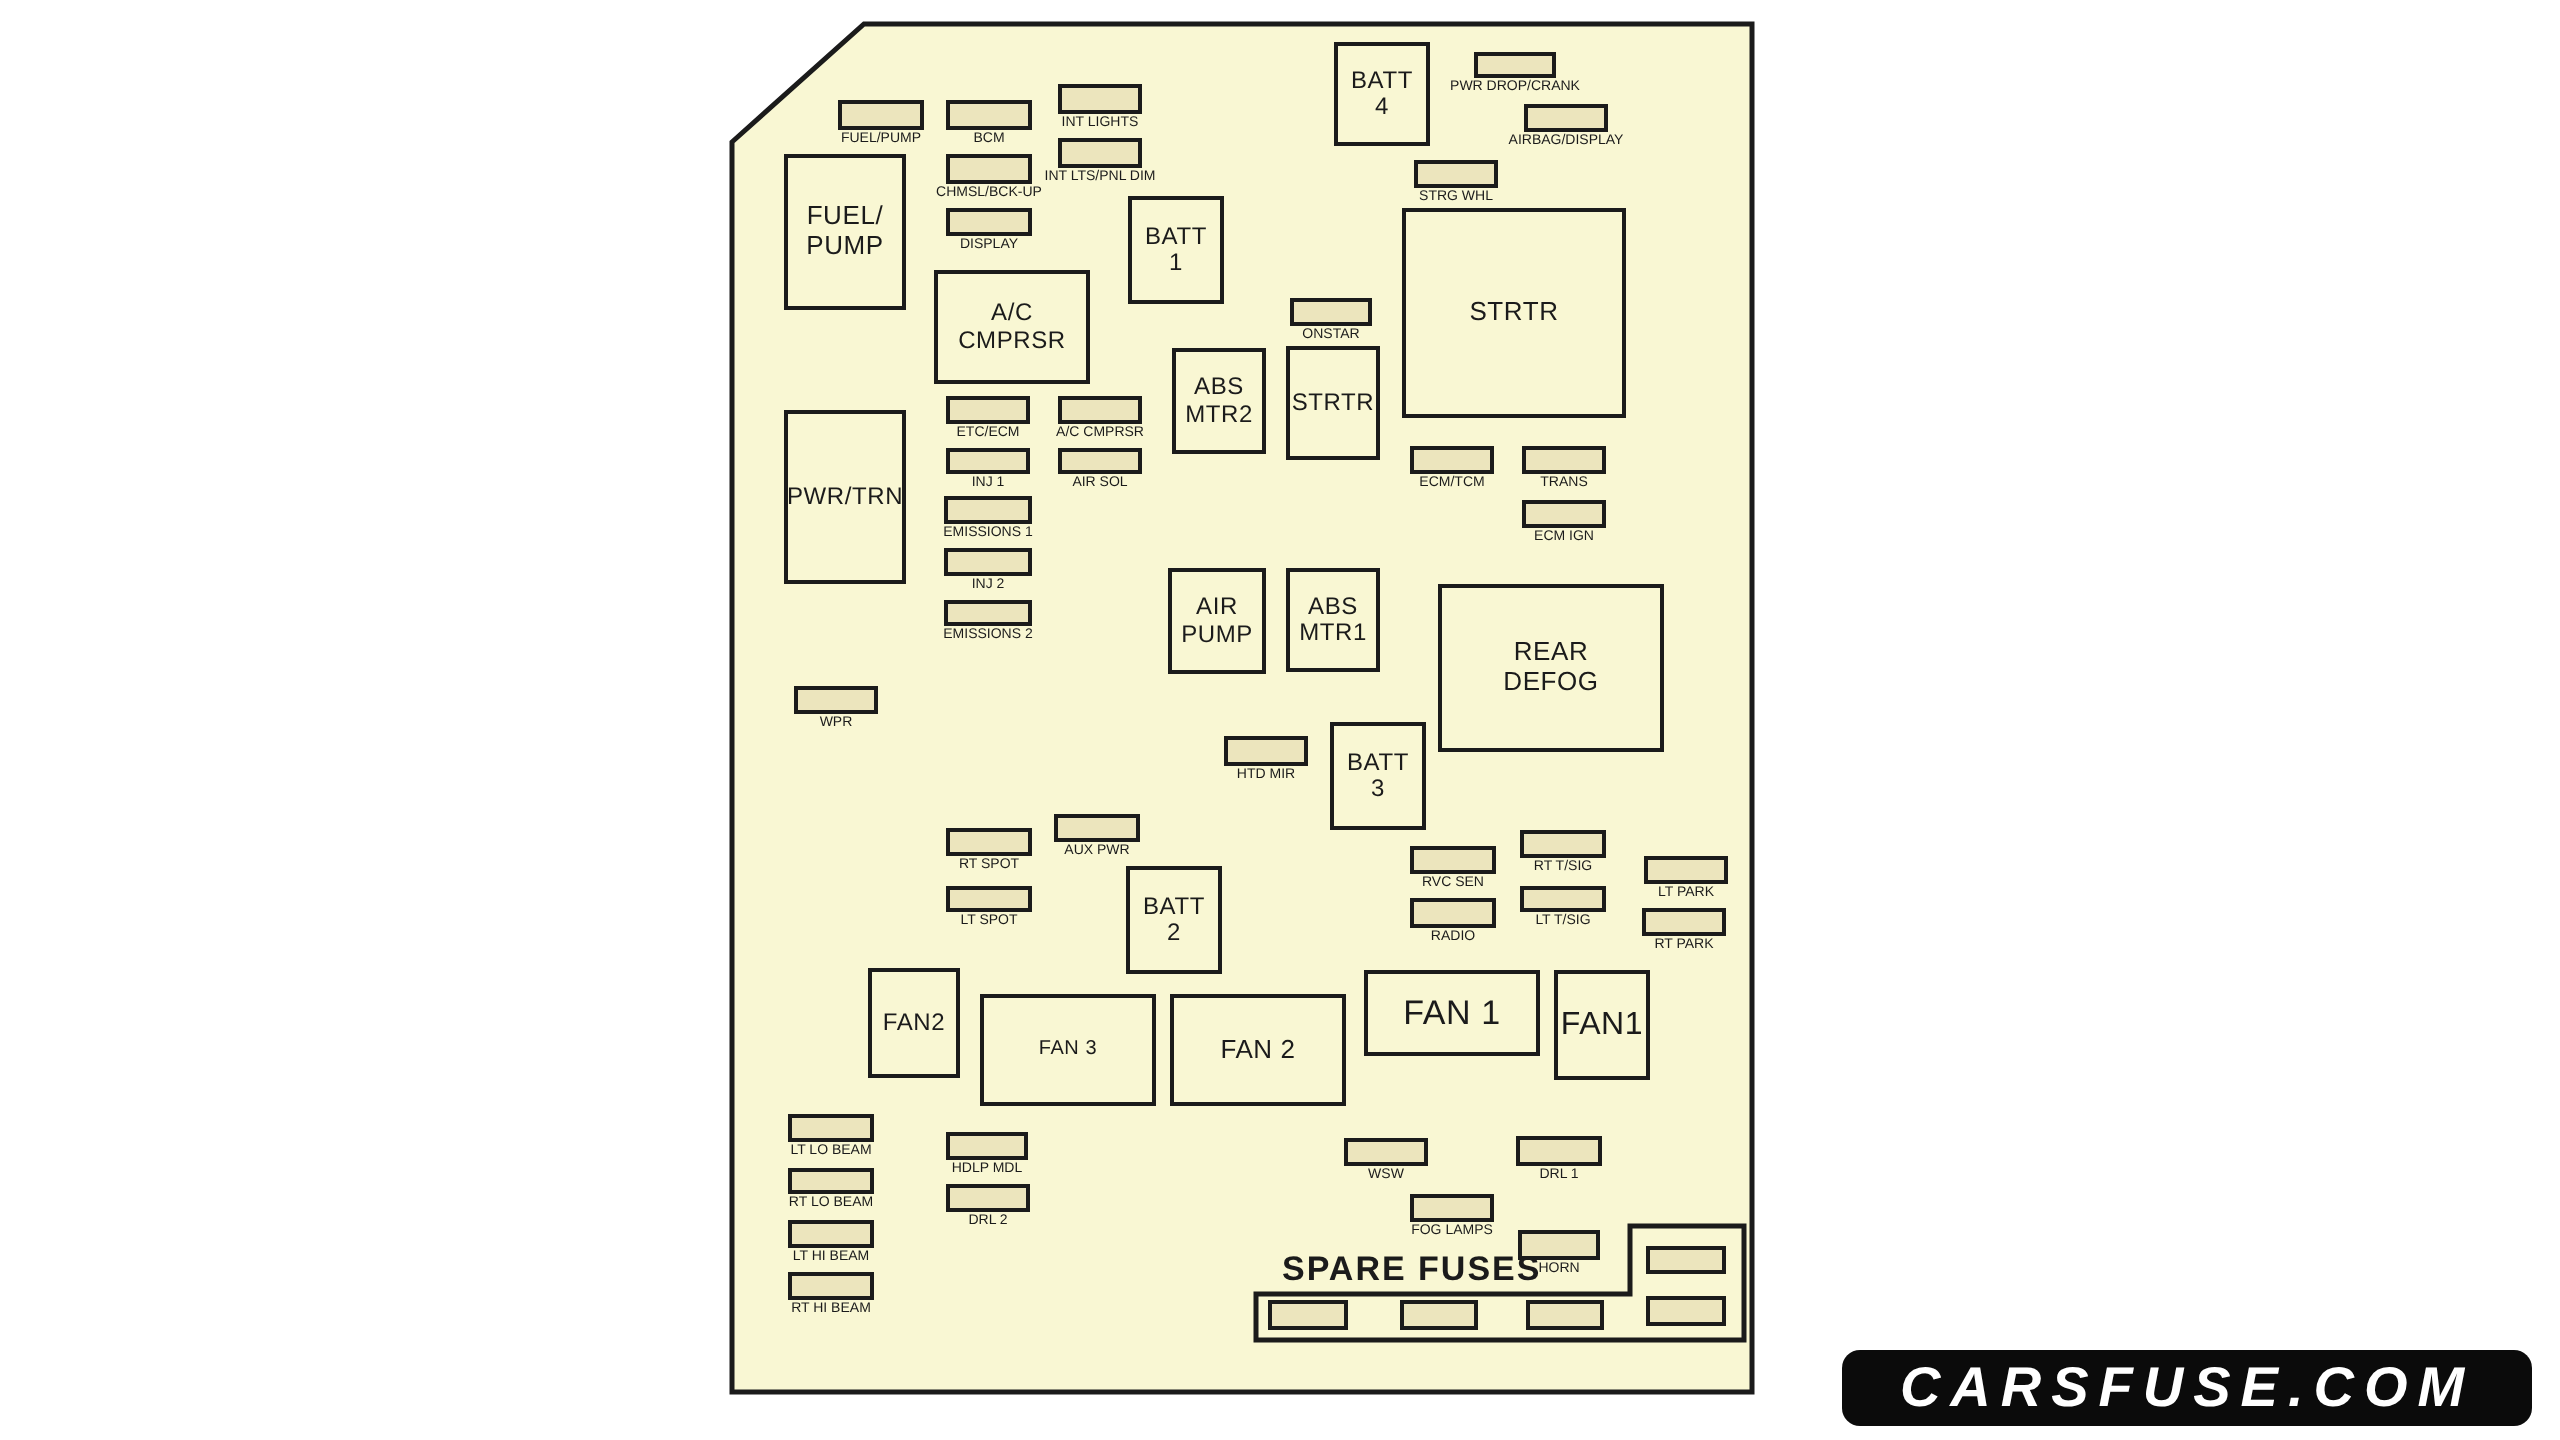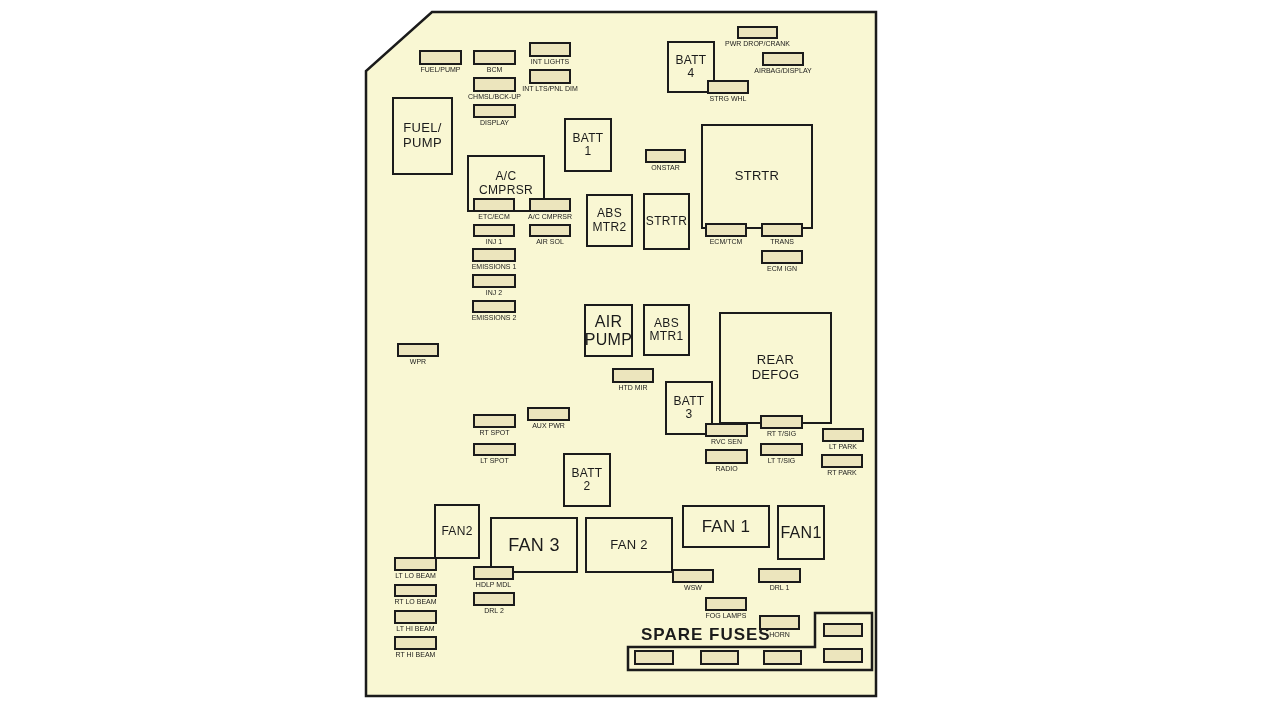--- a/index.html
+++ b/index.html
@@ -10,21 +10,20 @@
   .page{position:absolute;left:0;top:0;width:1280px;height:720px;}
   .outline-svg{position:absolute;left:0;top:0;}
   .panel{fill:#f9f7d3;stroke:#1b1b1b;stroke-width:2.5;}
   .spare-outline{fill:none;stroke:#1b1b1b;stroke-width:2.5;}
   #elements{position:absolute;left:0;top:0;width:1280px;height:720px;}
   .bigbox{
     position:absolute;box-sizing:border-box;border:2px solid #1b1b1b;
     display:flex;align-items:center;justify-content:center;text-align:center;
     white-space:pre-line;line-height:1.12;letter-spacing:.3px;color:#1b1b1b;
     background:transparent;
-    margin-top:20px;
   }
   .fuse-unit{position:absolute;}
   .fuse{
     box-sizing:border-box;width:100%;height:100%;
     border:2px solid #1b1b1b;background:#ece5bd;
   }
   .fuse-label{
     position:absolute;top:calc(100% + 1px);left:50%;transform:translateX(-50%);
     font-size:7px;line-height:1.1;white-space:nowrap;color:#1b1b1b;
   }
@@ -58,32 +57,33 @@
       <div class="bigbox" style="left: 467px; top: 135px; width: 78px; height: 57px; font-size: 12px;">A/C
 CMPRSR</div>
       <div class="bigbox" style="left: 564px; top: 98px; width: 48px; height: 54px; font-size: 12px;">BATT
 1</div>
       <div class="bigbox" style="left: 667px; top: 21px; width: 48px; height: 52px; font-size: 12px;">BATT
 4</div>
       <div class="bigbox" style="left: 701px; top: 104px; width: 112px; height: 105px; font-size: 13px;">STRTR</div>
       <div class="bigbox" style="left: 586px; top: 174px; width: 47px; height: 53px; font-size: 12px;">ABS
 MTR2</div>
       <div class="bigbox" style="left: 643px; top: 173px; width: 47px; height: 57px; font-size: 12px;">STRTR</div>
-      <div class="bigbox" style="left: 584px; top: 284px; width: 49px; height: 53px; font-size: 16px;">AIR
+      <div class="bigbox" style="left: 392px; top: 205px; width: 61px; height: 87px; font-size: 12px;">PWR/TRN</div>
+      <div class="bigbox" style="left: 584px; top: 284px; width: 49px; height: 53px; font-size: 12px;">AIR
 PUMP</div>
       <div class="bigbox" style="left: 643px; top: 284px; width: 47px; height: 52px; font-size: 12px;">ABS
 MTR1</div>
-      <div class="bigbox" style="left: 719px; top: 292px; width: 113px; height: 112px; font-size: 13px;">REAR
+      <div class="bigbox" style="left: 719px; top: 292px; width: 113px; height: 84px; font-size: 13px;">REAR
 DEFOG</div>
       <div class="bigbox" style="left: 665px; top: 361px; width: 48px; height: 54px; font-size: 12px;">BATT
 3</div>
       <div class="bigbox" style="left: 563px; top: 433px; width: 48px; height: 54px; font-size: 12px;">BATT
 2</div>
       <div class="bigbox" style="left: 434px; top: 484px; width: 46px; height: 55px; font-size: 12px;">FAN2</div>
-      <div class="bigbox" style="left: 490px; top: 497px; width: 88px; height: 56px; font-size: 18px;">FAN 3</div>
+      <div class="bigbox" style="left: 490px; top: 497px; width: 88px; height: 56px; font-size: 10px;">FAN 3</div>
       <div class="bigbox" style="left: 585px; top: 497px; width: 88px; height: 56px; font-size: 13px;">FAN 2</div>
       <div class="bigbox" style="left: 682px; top: 485px; width: 88px; height: 43px; font-size: 17px;">FAN 1</div>
       <div class="bigbox" style="left: 777px; top: 485px; width: 48px; height: 55px; font-size: 16px;">FAN1</div>
       <div class="fuse-unit" style="left: 419px; top: 50px; width: 43px; height: 15px;">
         <div class="fuse"></div>
         <div class="fuse-label">FUEL/PUMP</div>
       </div>
       <div class="fuse-unit" style="left: 473px; top: 50px; width: 43px; height: 15px;">
         <div class="fuse"></div>
         <div class="fuse-label">BCM</div>
@@ -256,14 +256,17 @@
       <div class="fuse-unit" style="left: 823px; top: 648px; width: 40px; height: 15px;">
         <div class="fuse"></div>
       </div>
       <div class="fuse-unit" style="left: 823px; top: 623px; width: 40px; height: 14px;">
         <div class="fuse"></div>
       </div>
     </div>
 
   <div class="spare-label">SPARE FUSES</div>
 
+  <div class="watermark">
+    <span>CARSFUSE.COM</span>
+  </div>
 
 </div>
 
 </body></html>

